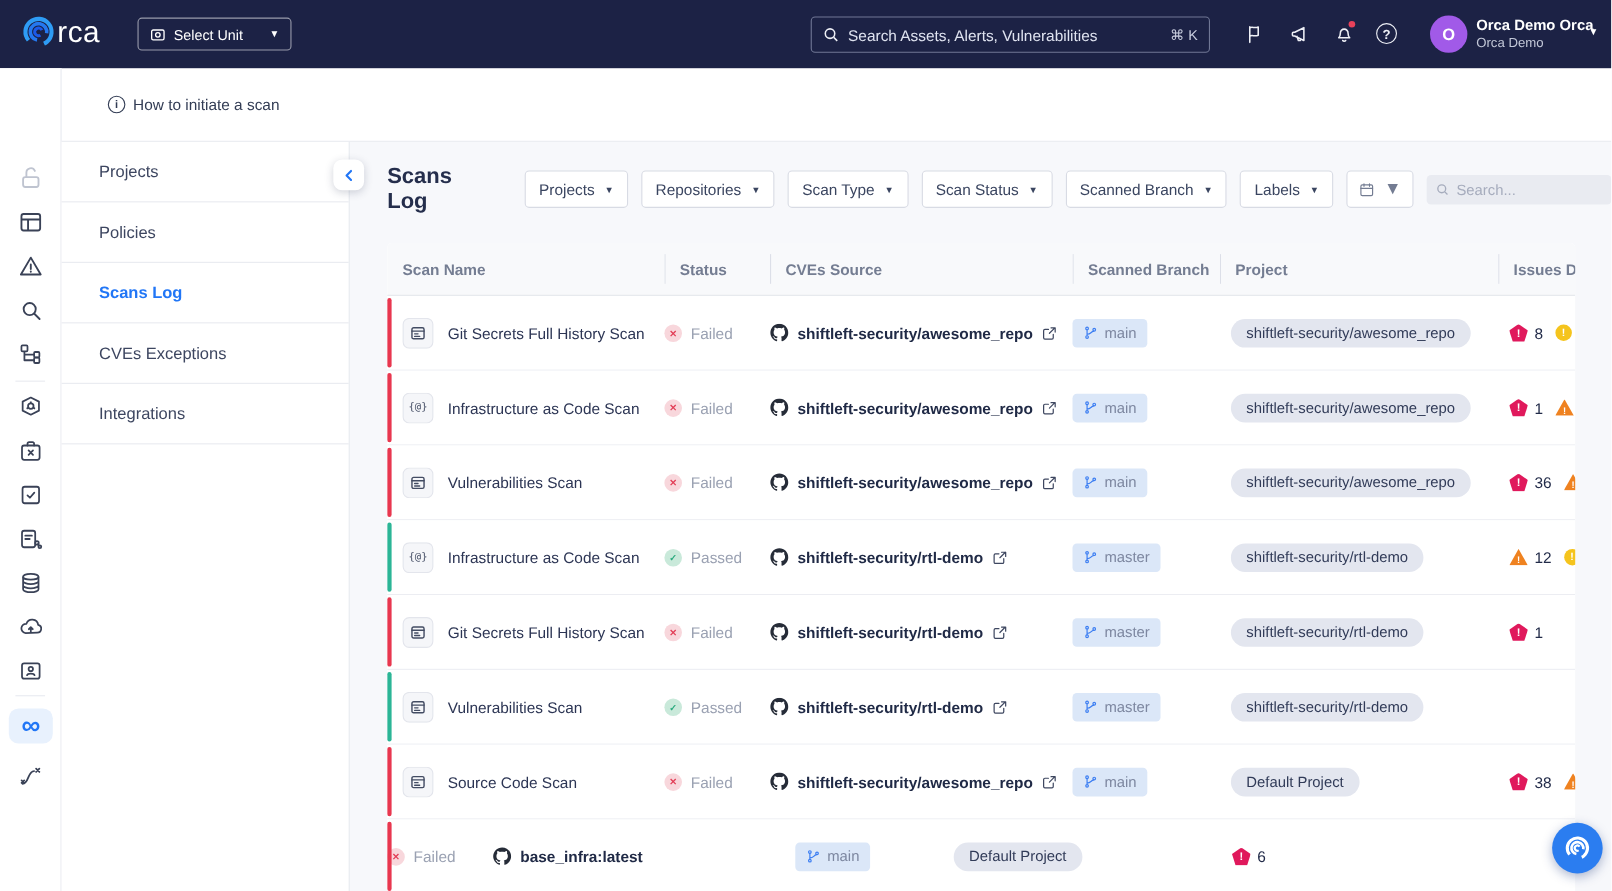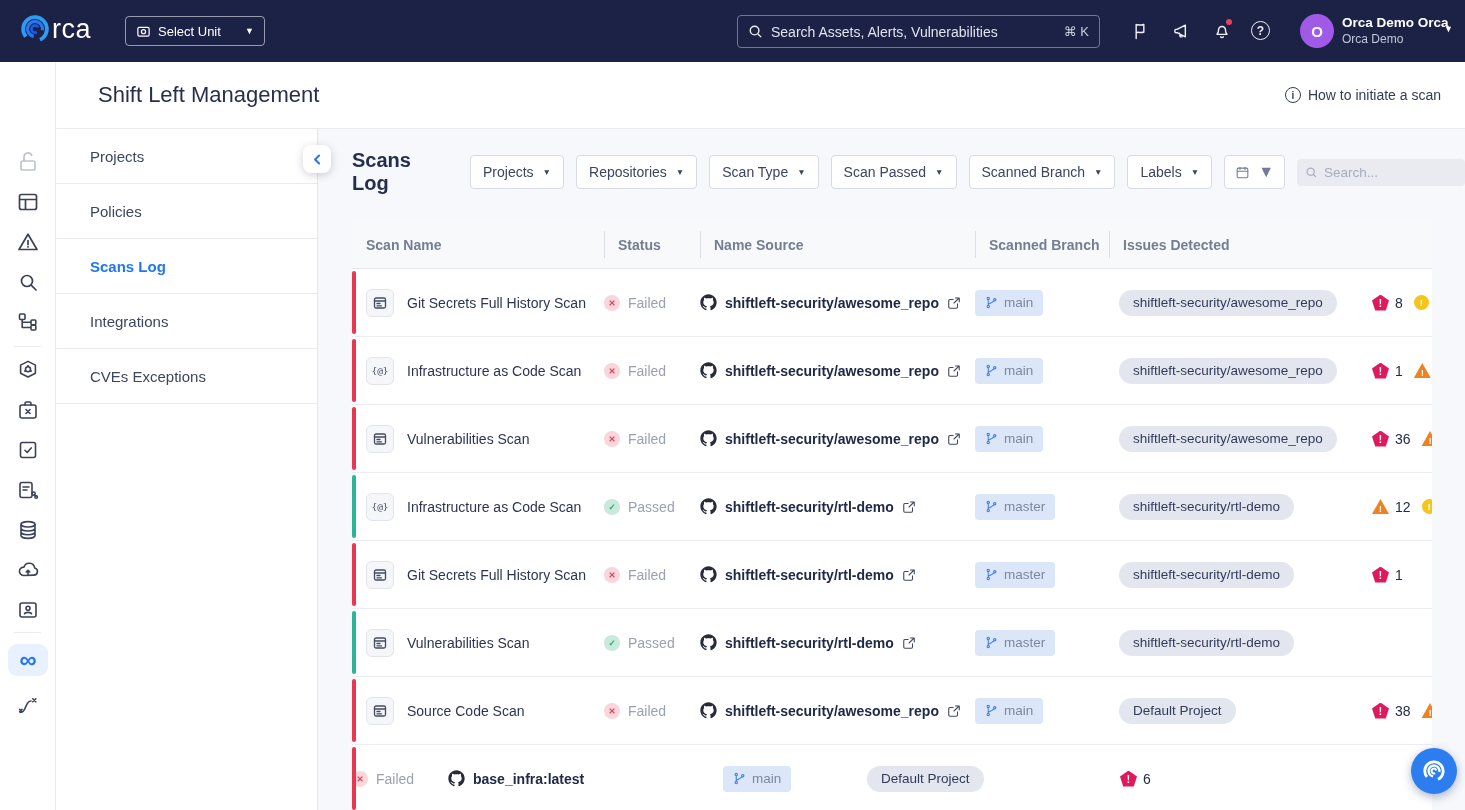--- a/index.html
+++ b/index.html
@@ -249,45 +249,44 @@
             <path d="M4.5 18.5c6 0 4.5-11.5 10.5-11.5"></path>
             <path d="m16.8 4.8 3 3m0-3-3 3M3.6 15.4l2.4 2.4m0-2.4-2.4 2.4"></path>
           </svg>
       </span>
 
     </div>
 
     <div class="content-col">
 
       <div class="page-header">
-        <div class="page-title">Shift Left Management</div>
         <div class="help-link">
           <span class="info-circle">i</span>
           <span>How to initiate a scan</span>
         </div>
       </div>
 
       <div class="body-row">
 
         <div class="menu-panel">
           <div id="menu-items">
               <div class="menu-item">
     <span>Projects</span>
   </div>
               <div class="menu-item">
     <span>Policies</span>
   </div>
               <div class="menu-item active">
     <span>Scans Log</span>
   </div>
               <div class="menu-item">
+    <span>CVEs Exceptions</span>
+  </div>
+              <div class="menu-item">
     <span>Integrations</span>
-  </div>
-              <div class="menu-item">
-    <span>CVEs Exceptions</span>
   </div>
             </div>
           <div class="collapse-btn">
             <svg viewBox="0 0 16 16" fill="none" stroke="currentColor" stroke-width="2.4" stroke-linecap="round" stroke-linejoin="round">
                 <path d="M10 3 5 8l5 5"></path>
               </svg>
           </div>
         </div>
 
         <div class="main">
@@ -300,21 +299,21 @@
   </span>
                 <span class="filter-btn">
     <span>Repositories</span>
     <span class="caret">▼</span>
   </span>
                 <span class="filter-btn">
     <span>Scan Type</span>
     <span class="caret">▼</span>
   </span>
                 <span class="filter-btn">
-    <span>Scan Passed</span>
+    <span>Scan Status</span>
     <span class="caret">▼</span>
   </span>
                 <span class="filter-btn">
     <span>Scanned Branch</span>
     <span class="caret">▼</span>
   </span>
                 <span class="filter-btn">
     <span>Labels</span>
     <span class="caret">▼</span>
   </span>
@@ -332,22 +331,23 @@
                   <path d="m10.4 10.4 3 3"></path>
                 </svg>
               <input type="text" placeholder="Search..." style="">
             </span>
           </div>
 
           <div class="table-card">
             <div class="t-header" id="table-header">
                 <div class="t-h-cell" style="width: 252px;">Scan Name</div>
                 <div class="t-h-cell" style="width: 96px;">Status</div>
-                <div class="t-h-cell" style="width: 275px;">Name Source</div>
+                <div class="t-h-cell" style="width: 275px;">CVEs Source</div>
                 <div class="t-h-cell" style="width: 134px;">Scanned Branch</div>
+                <div class="t-h-cell" style="width: 253px;">Project</div>
                 <div class="t-h-cell" style="width: 220px;">Issues Detected</div>
               </div>
             <div class="t-rows" id="table-rows">
                 <div class="t-row">
     <span class="stripe failed"></span>
     <div class="c-name">
       <span class="icon-box row-icon">
         <svg viewBox="0 0 16 16" fill="none" stroke="currentColor" stroke-width="1.3" stroke-linecap="round">
                         <rect x="2.5" y="3" width="11" height="10" rx="1.5"></rect>
                         <path d="M2.5 6h11M5 8.5h3M5 10.8h4.5"></path>

